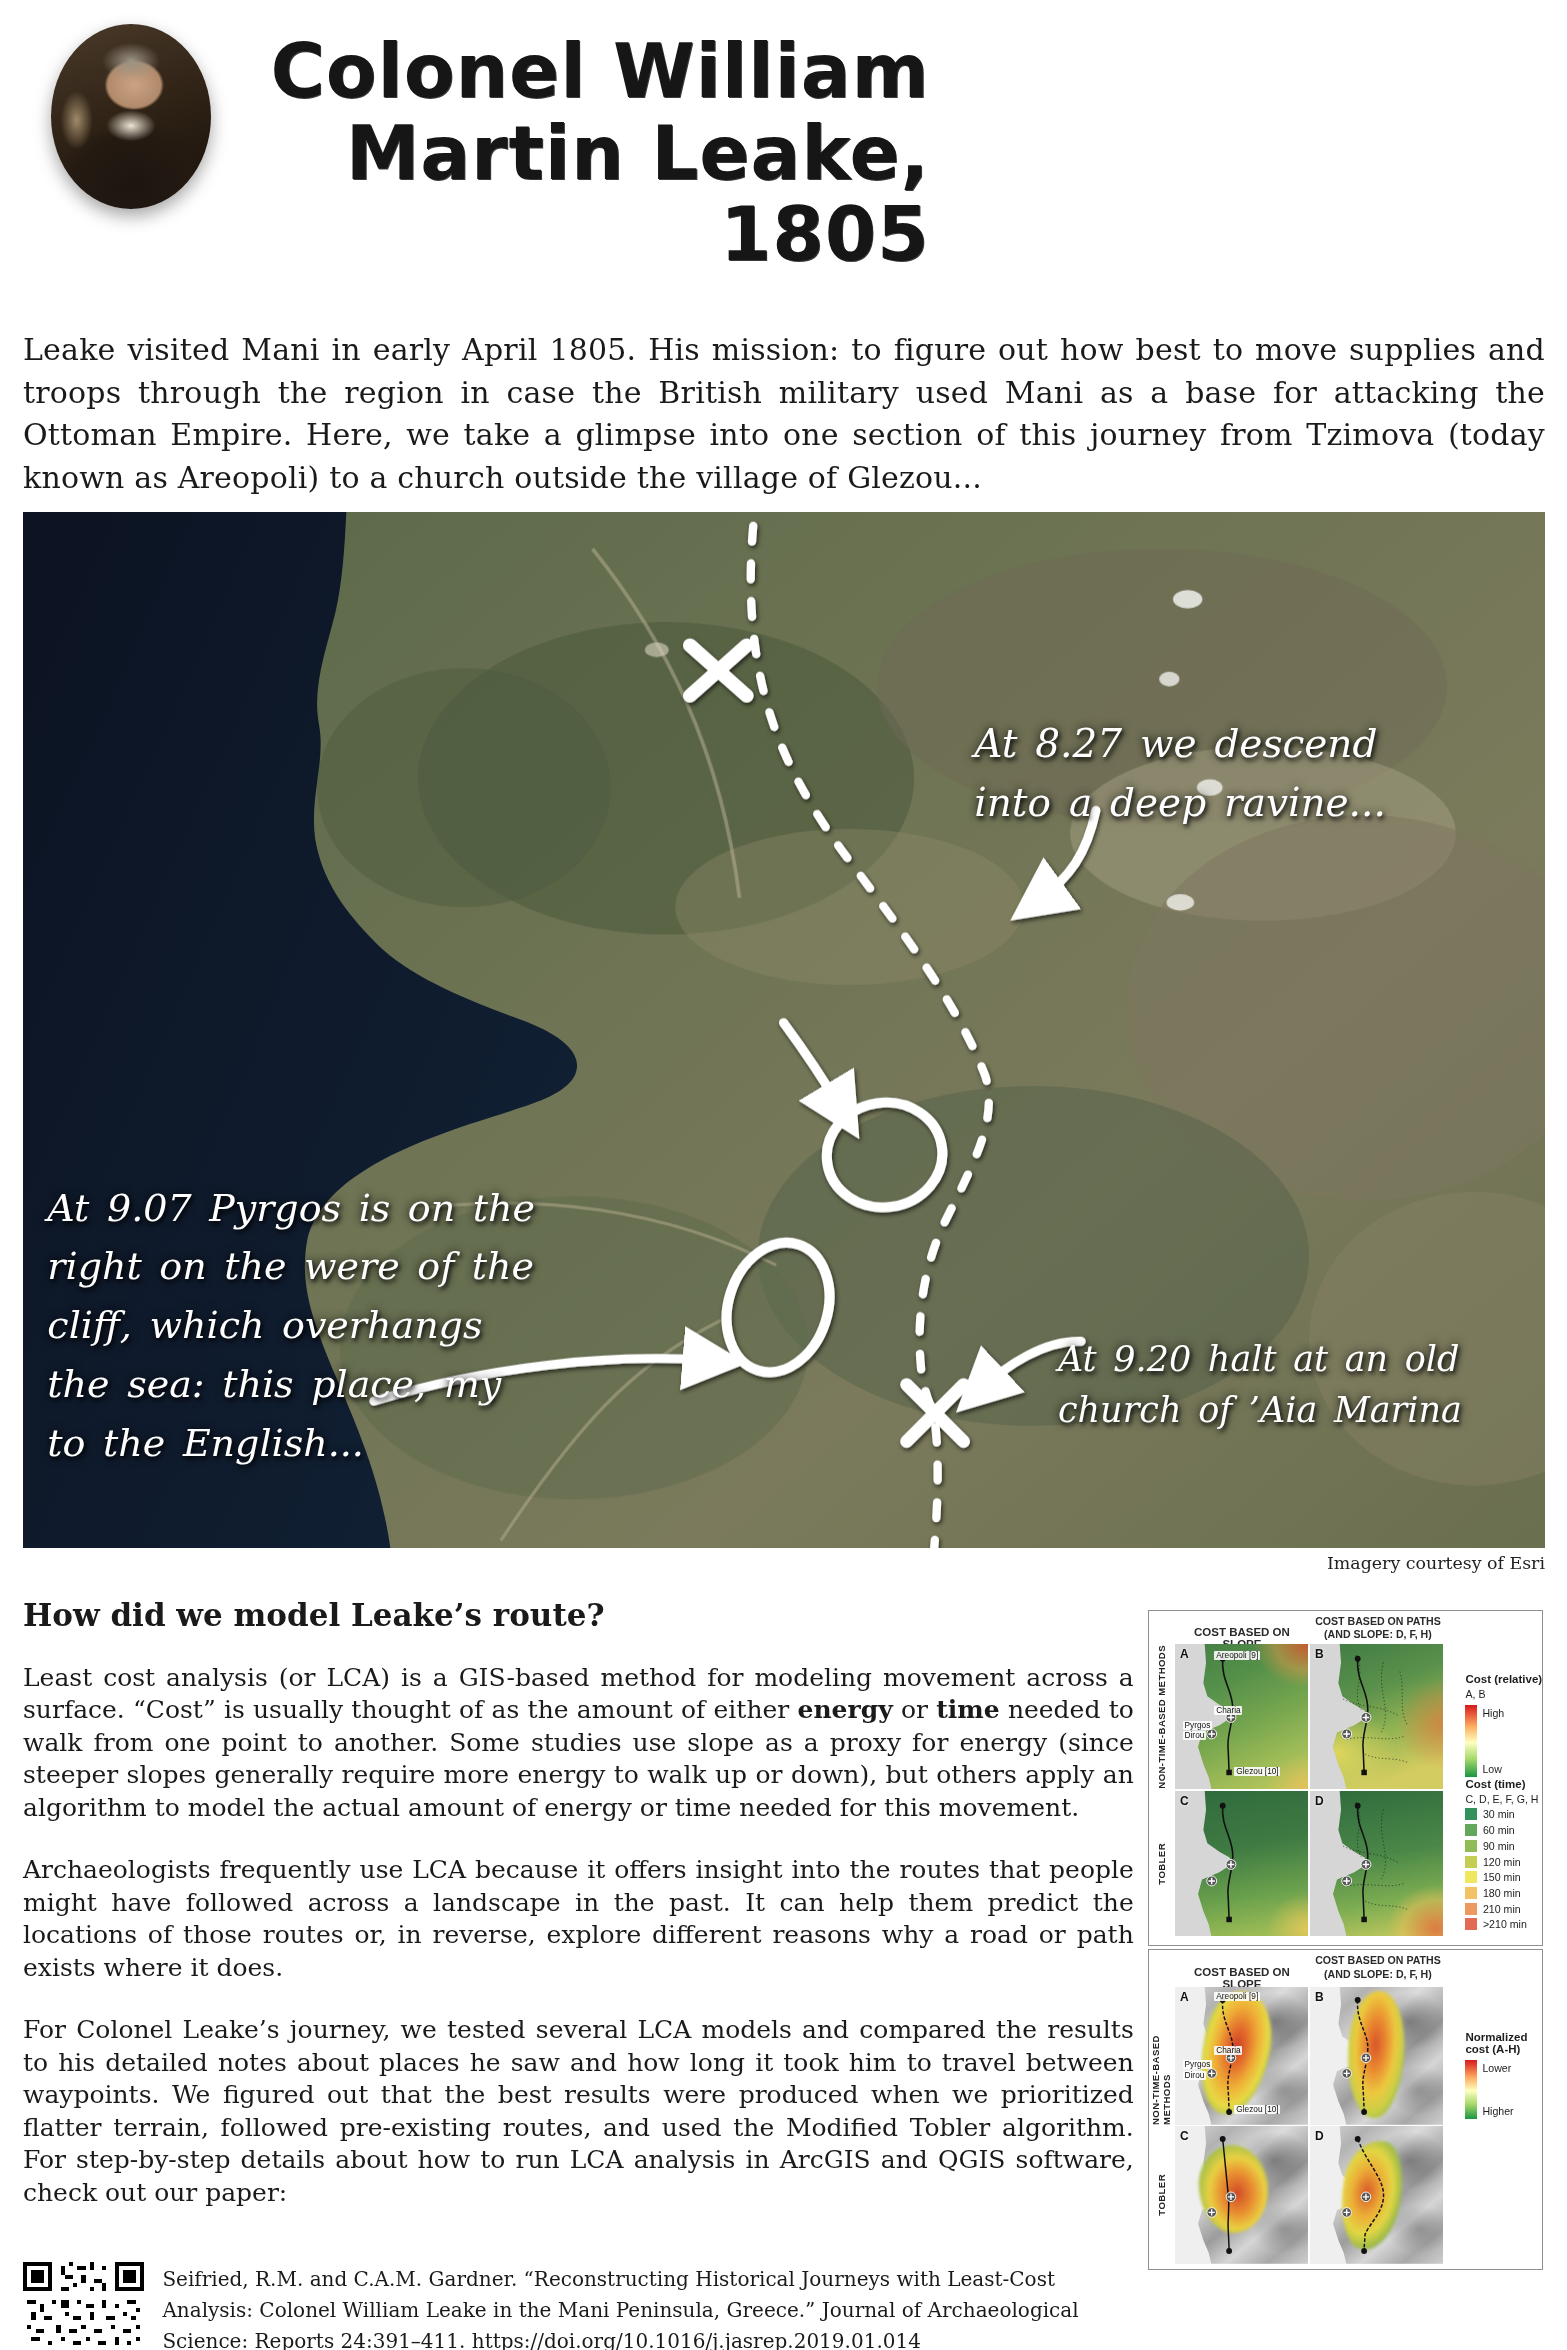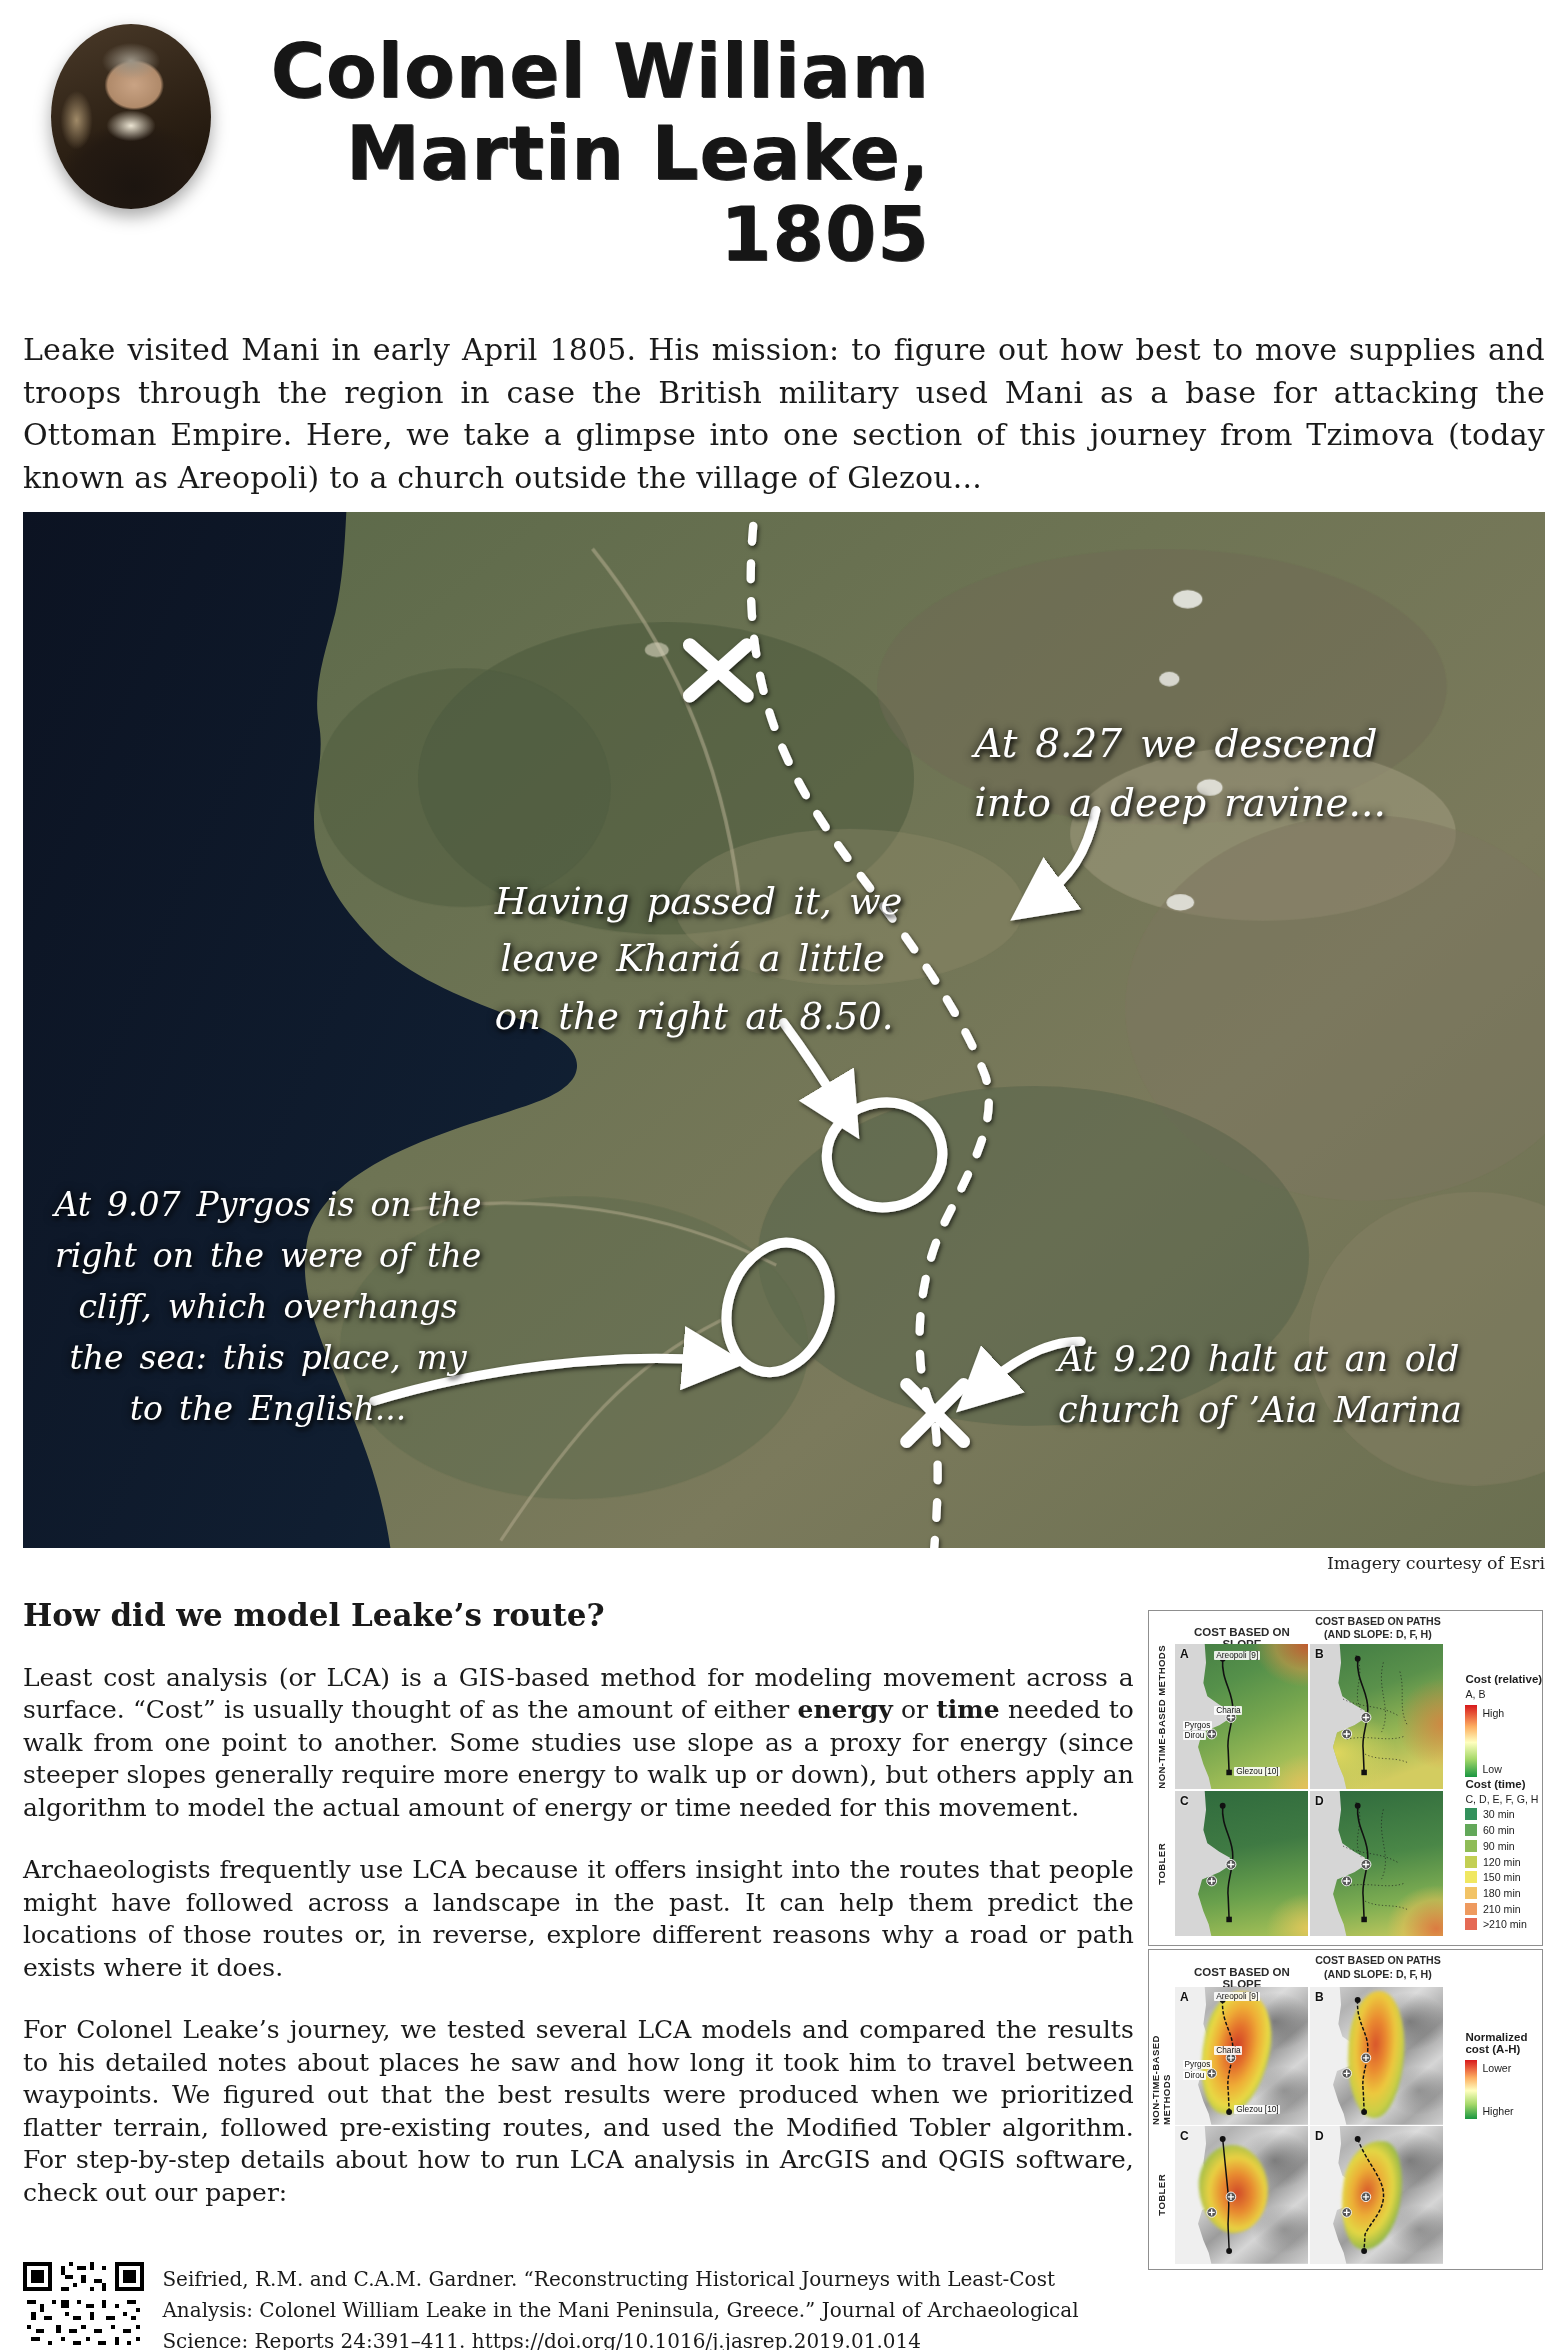--- a/index.html
+++ b/index.html
@@ -26,21 +26,21 @@
   .intro { margin-top:134px; font-size:30px; line-height:1.42; letter-spacing:0.2px; text-align:justify; }
 
   
   .map-wrap { position:relative; width:1522px; height:1036px; margin-top:13px; overflow:hidden; background:#0d1726; }
   .map-wrap svg.basemap { position:absolute; inset:0; display:block; }
   .annot { position:absolute; color:#ffffff; font-style:italic; font-family:"DejaVu Serif", serif;
     text-shadow:0 0 9.2px rgba(0,0,0,.9), 1.8px 2.8px 4.6px rgba(0,0,0,.75); word-spacing:5.5px; }
   .annot div { white-space:nowrap; }
   .annot-ravine { left:62.5%; top:19.6%; width:26%; text-align:center; font-size:39px; line-height:1.5; }
   .annot-kharia { left:31.0%; top:34.8%; width:26%; text-align:center; font-size:37px; line-height:1.55; }
-  .annot-pyrgos { left:1.6%; top:64.3%; width:29%; text-align:center; font-size:33px; line-height:1.55; }
+  .annot-pyrgos { left:1.6%; top:64.3%; width:29%; text-align:left; font-size:38px; line-height:1.55; }
   .annot-church { left:68.0%; top:79.3%; width:26%; text-align:center; font-size:35px; line-height:1.45; }
   .map-credit { width:1522px; text-align:right; font-size:17.4px; margin-top:4.6px; color:#222; }
 
   
   .columns { display:flex; align-items:flex-start; margin-top:24px; gap:14.7px; }
   .left-col { width:1112px; }
   .section-heading { font-size:31px; font-weight:700; margin-bottom:29px; }
   .body-p { font-size:25px; line-height:1.3; text-align:justify; margin-bottom:30px; }
   .body-p b { font-weight:700; }
   .cite-row { display:flex; gap:18.4px; margin-top:53px; align-items:flex-start; }
@@ -175,25 +175,20 @@
         <path d="M1168 325 C1158 372 1140 398 1104 424" stroke="#ffffff" stroke-width="10" fill="none" stroke-linecap="round" marker-end="url(#ah)"></path>
         <path d="M828 556 C856 594 874 622 892 652" stroke="#ffffff" stroke-width="10" fill="none" stroke-linecap="round" marker-end="url(#ah)"></path>
         <path d="M382 968 C500 932 640 915 752 924" stroke="#ffffff" stroke-width="10" fill="none" stroke-linecap="round" marker-end="url(#ah)"></path>
         <path d="M1152 903 C1112 902 1072 928 1042 956" stroke="#ffffff" stroke-width="10" fill="none" stroke-linecap="round" marker-end="url(#ah)"></path>
       </g>
     </svg>
 
     <div class="annot annot-ravine">
       <div>At 8.27 we descend</div>
       <div>into a deep ravine...</div>
-    </div>
-    <div class="annot annot-kharia">
-      <div>Having passed it, we</div>
-      <div>leave Khariá a little</div>
-      <div>on the right at 8.50.</div>
     </div>
     <div class="annot annot-pyrgos">
       <div>At 9.07 Pyrgos is on the</div>
       <div>right on the were of the</div>
       <div>cliff, which overhangs</div>
       <div>the sea: this place, my</div>
       <div>to the English...</div>
     </div>
     <div class="annot annot-church">
       <div>At 9.20 halt at an old</div>

